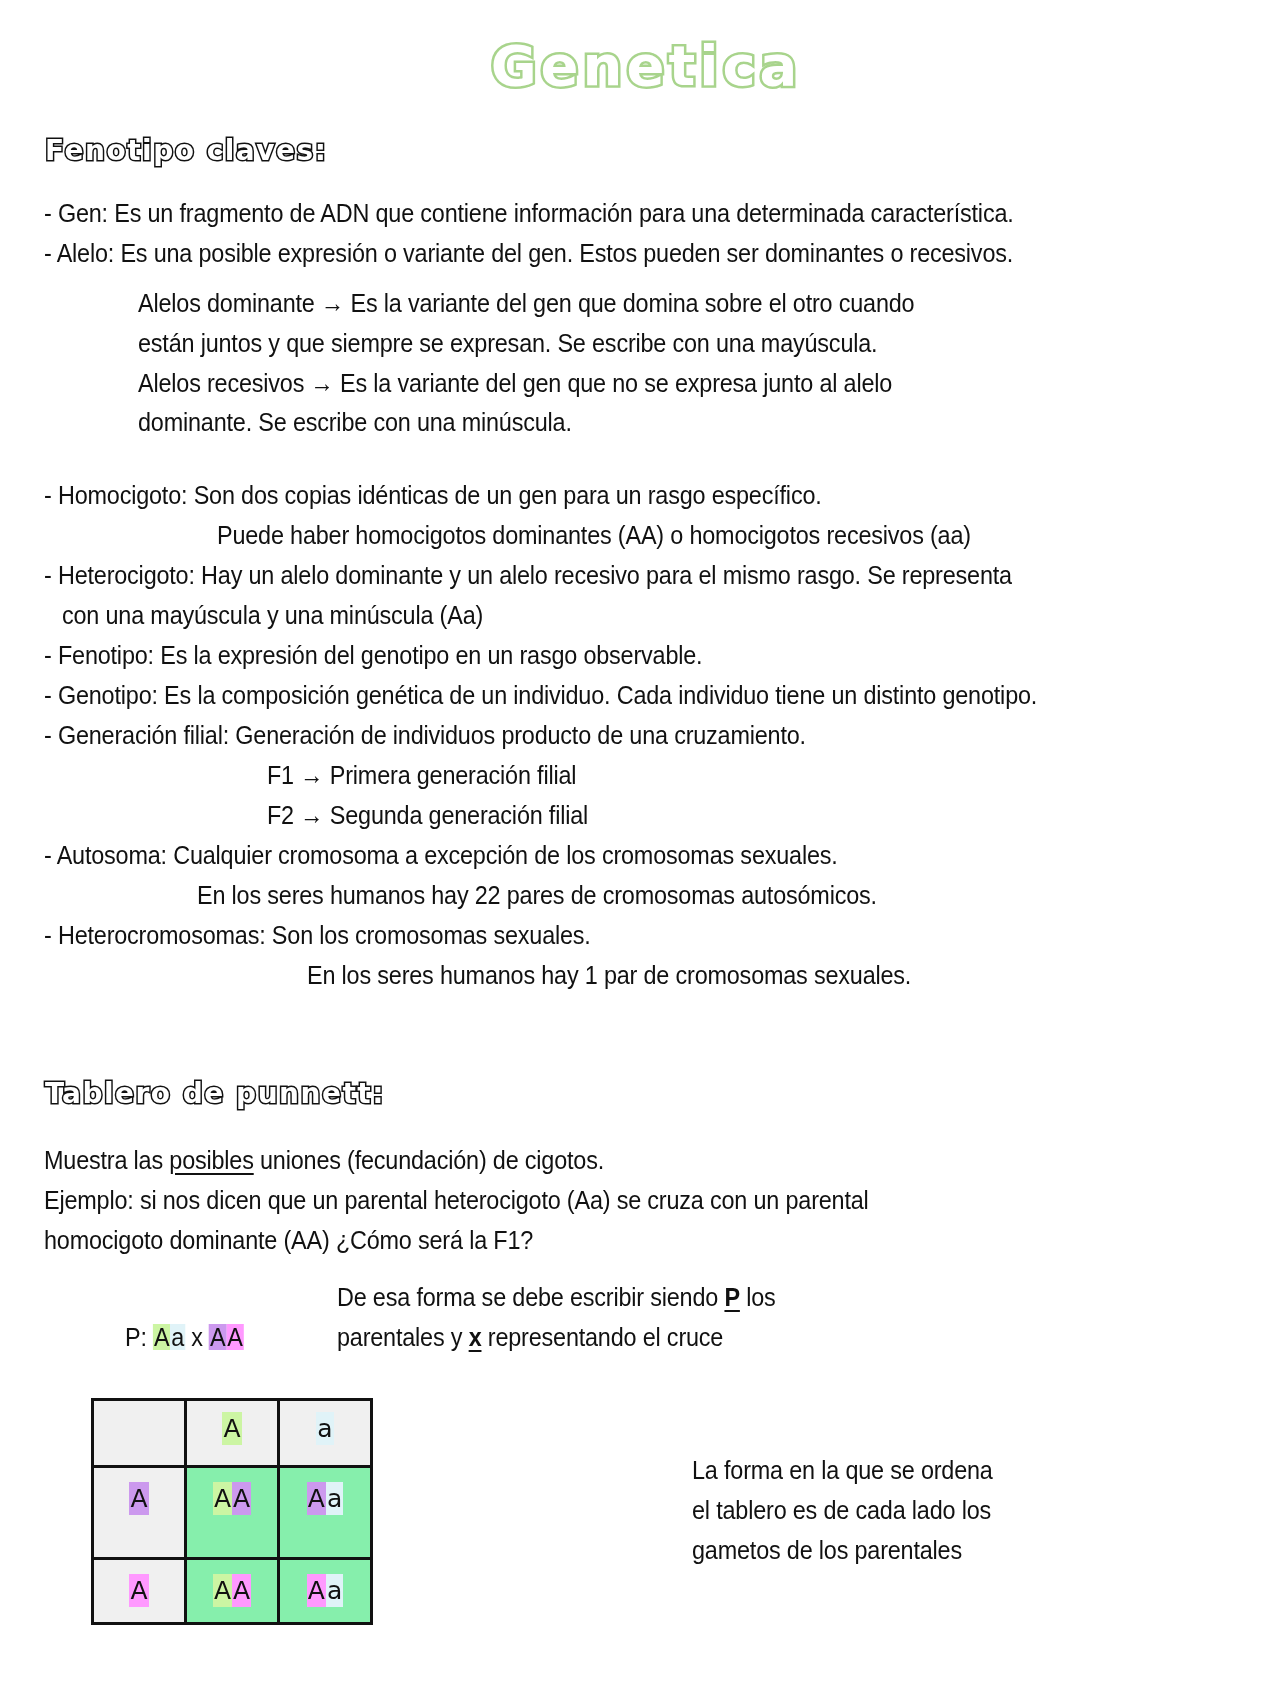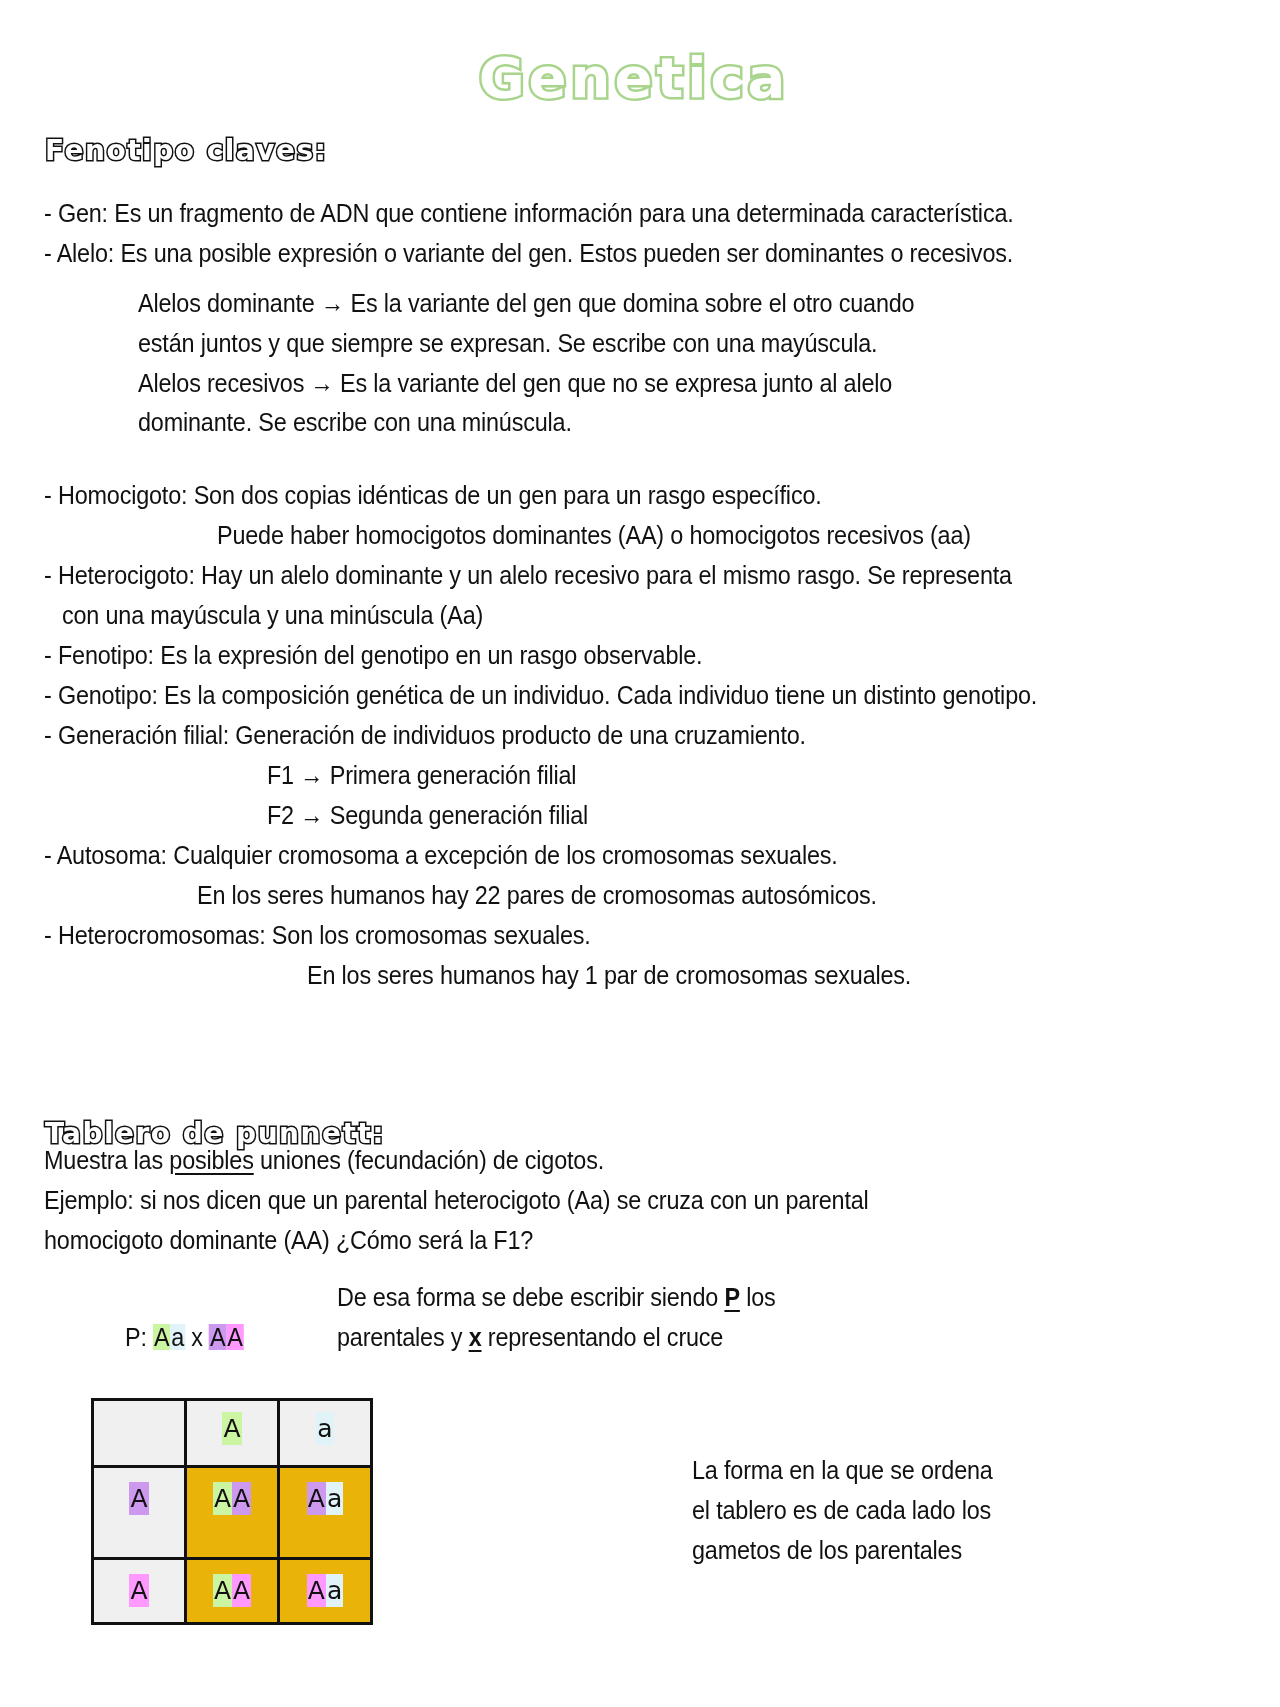--- a/index.html
+++ b/index.html
@@ -10,33 +10,32 @@
     body {
       width: 1280px;
       height: 1707px;
       position: relative;
       overflow: hidden;
       font-family: "Liberation Sans", sans-serif;
       color: #111111;
     }
     .page-title {
       position: absolute;
-      left: 4px;
+      left: 16px;
       width: 1260px;
       top: 38px;
       text-align: center;
       font-family: "DejaVu Sans", sans-serif;
       font-weight: bold;
       font-size: 56px;
       letter-spacing: 4px;
       color: #ffffff;
       -webkit-text-stroke: 5px #a8d48c;
       paint-order: stroke fill;
       line-height: 1;
-      margin-top: 12px;
     }
     .section-heading {
       position: absolute;
       left: 45px;
       font-family: "DejaVu Sans", sans-serif;
       font-weight: bold;
       font-size: 28px;
       letter-spacing: 1.5px;
       color: #ffffff;
       -webkit-text-stroke: 3px #111111;
@@ -67,21 +66,21 @@
       border-collapse: collapse;
       font-family: "DejaVu Sans", sans-serif;
       font-size: 25px;
     }
     .punnett td {
       border: 3px solid #111111;
       width: 90px;
       text-align: center;
       vertical-align: top;
       padding: 0;
-      background: #eab308;
+      background: #86efac;
     }
     .punnett td.hdr { background: #f0f0f0; }
     .punnett tr.r0 td { height: 64px; }
     .punnett tr.r1 td { height: 89px; }
     .punnett tr.r2 td { height: 62px; }
     .punnett td .cell-inner { display: inline-block; margin-top: 14px; }
     .punnett tr.r0 td .cell-inner { margin-top: 11px; }
     .punnett .hl { padding: 2px 1px; }
   </style>
 </head>
@@ -104,21 +103,21 @@
 <div class="line" style="left:44px; top:642px;">- Fenotipo: Es la expresión del genotipo en un rasgo observable.</div>
 <div class="line" style="left:44px; top:682px;">- Genotipo: Es la composición genética de un individuo. Cada individuo tiene un distinto genotipo.</div>
 <div class="line" style="left:44px; top:722px;">- Generación filial: Generación de individuos producto de una cruzamiento.</div>
 <div class="line" style="left:267px; top:762px;">F1 → Primera generación filial</div>
 <div class="line" style="left:267px; top:802px;">F2 → Segunda generación filial</div>
 <div class="line" style="left:44px; top:842px;">- Autosoma: Cualquier cromosoma a excepción de los cromosomas sexuales.</div>
 <div class="line" style="left:197px; top:882px;">En los seres humanos hay 22 pares de cromosomas autosómicos.</div>
 <div class="line" style="left:44px; top:922px;">- Heterocromosomas: Son los cromosomas sexuales.</div>
 <div class="line" style="left:307px; top:962px;">En los seres humanos hay 1 par de cromosomas sexuales.</div>
 
-<div class="section-heading" style="top:1120px;text-align:center;">Tablero de punnett:</div>
+<div class="section-heading" style="top:1080px;text-align:center;">Tablero de punnett:</div>
 
 <div class="line" style="left:44px; top:1147px;">
   <span>Muestra las </span><span class="u">posibles</span><span> uniones (fecundación) de cigotos.</span>
 </div>
 <div class="line" style="left:44px; top:1187px;">Ejemplo: si nos dicen que un parental heterocigoto (Aa) se cruza con un parental</div>
 <div class="line" style="left:44px; top:1227px;">homocigoto dominante (AA) ¿Cómo será la F1?</div>
 
 <div class="line" style="left:125px; top:1324px;">
   <span>P: </span><span class="hl hl-green">A</span><span class="hl hl-blue">a</span><span> x </span><span class="hl hl-purple">A</span><span class="hl hl-pink">A</span>
 </div>

